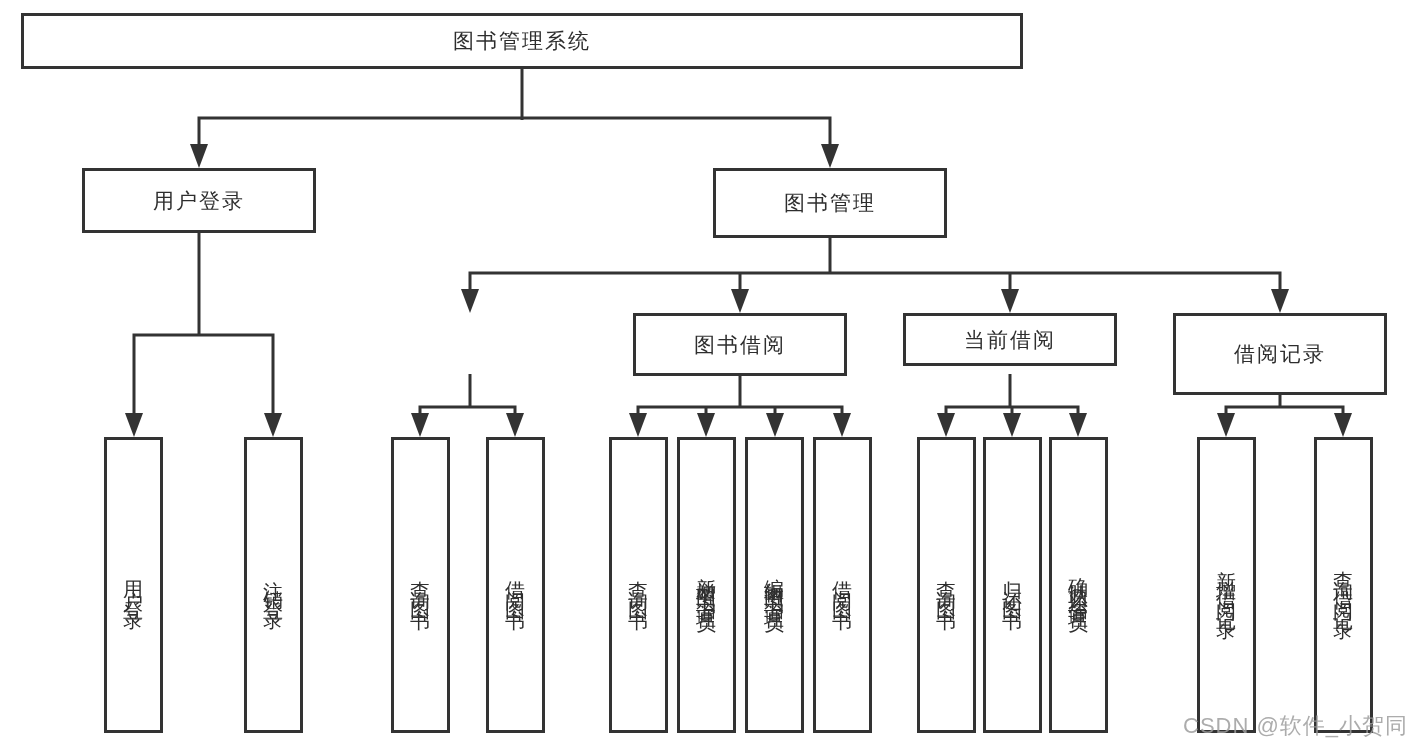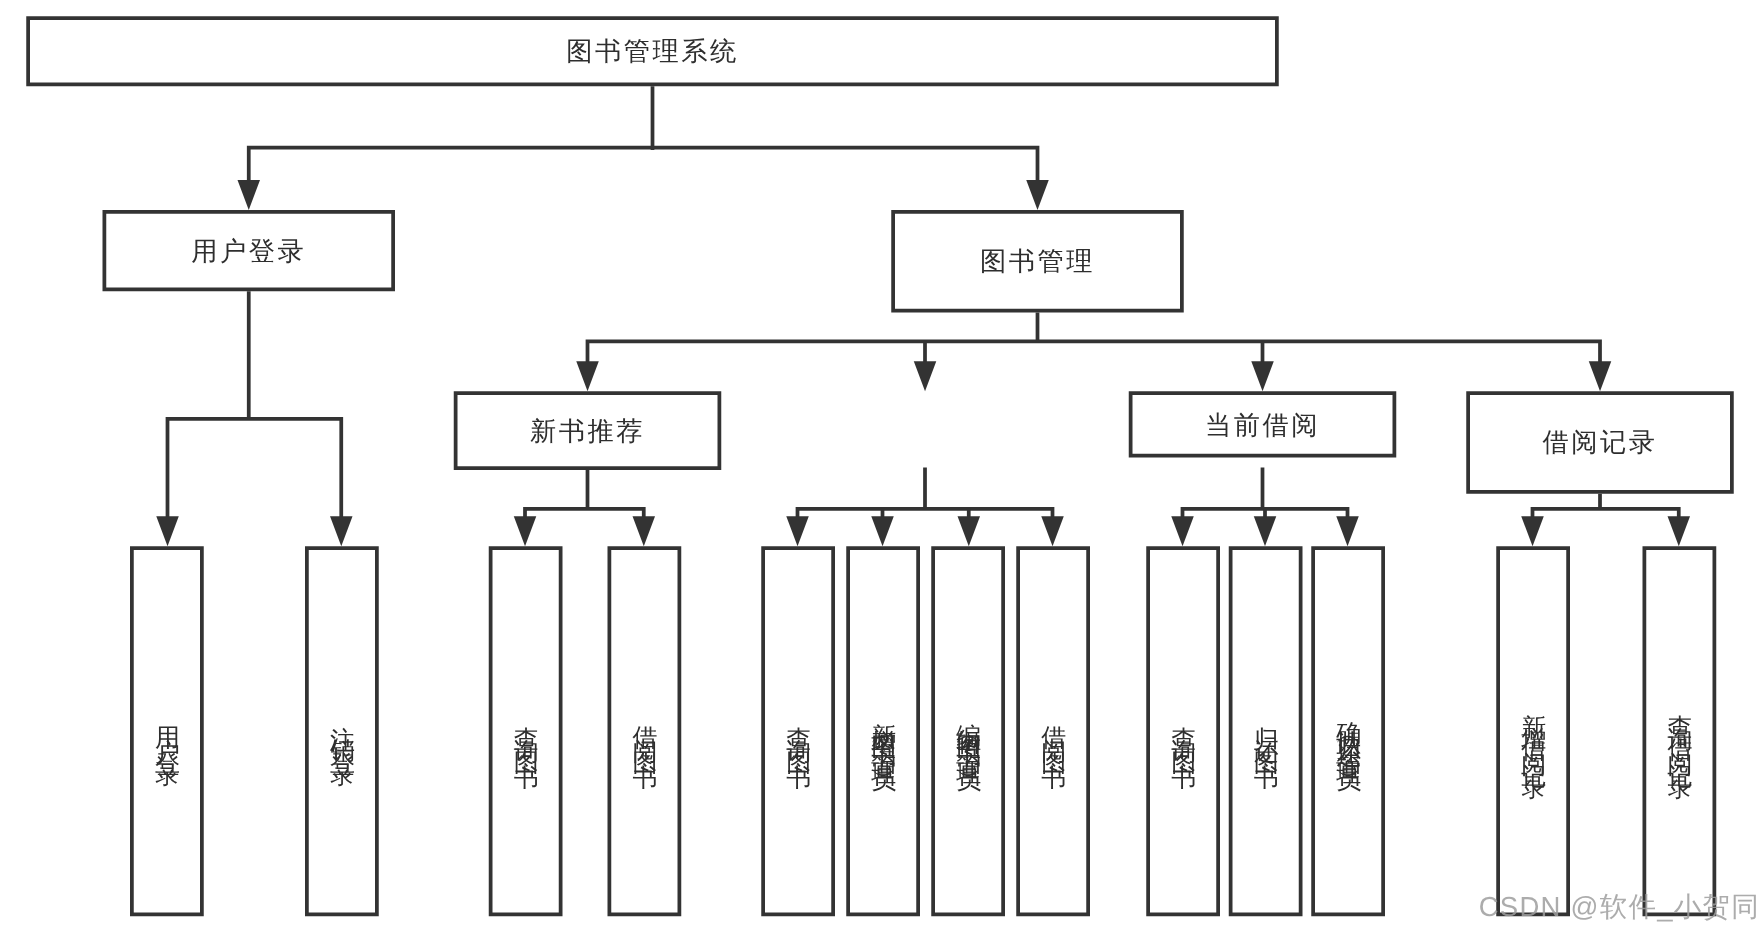--- a/index.html
+++ b/index.html
@@ -82,26 +82,26 @@
     </g>
   </svg>
 
   <div class="node" style="left:21px;top:13px;width:1002px;height:56px">
     <span class="label">图书管理系统</span>
   </div>
 
   <div class="node" style="left:82px;top:168px;width:234px;height:65px">
     <span class="label">用户登录</span>
   </div>
-  <div class="node" style="left:713px;top:168px;width:234px;height:82px">
+  <div class="node" style="left:713px;top:168px;width:234px;height:70px">
     <span class="label">图书管理</span>
   </div>
 
-  <div class="node" style="left:363px;top:313px;width:214px;height:63px">
-    <span class="label">新书推荐</span>
+  <div class="node" style="left:633px;top:313px;width:214px;height:63px">
+    <span class="label">图书借阅</span>
   </div>
   <div class="node" style="left:903px;top:313px;width:214px;height:53px">
     <span class="label">当前借阅</span>
   </div>
   <div class="node" style="left:1173px;top:313px;width:214px;height:82px">
     <span class="label">借阅记录</span>
   </div>
 
   <div class="node leaf" style="left:104px">
     <span class="label">用户登录</span>

